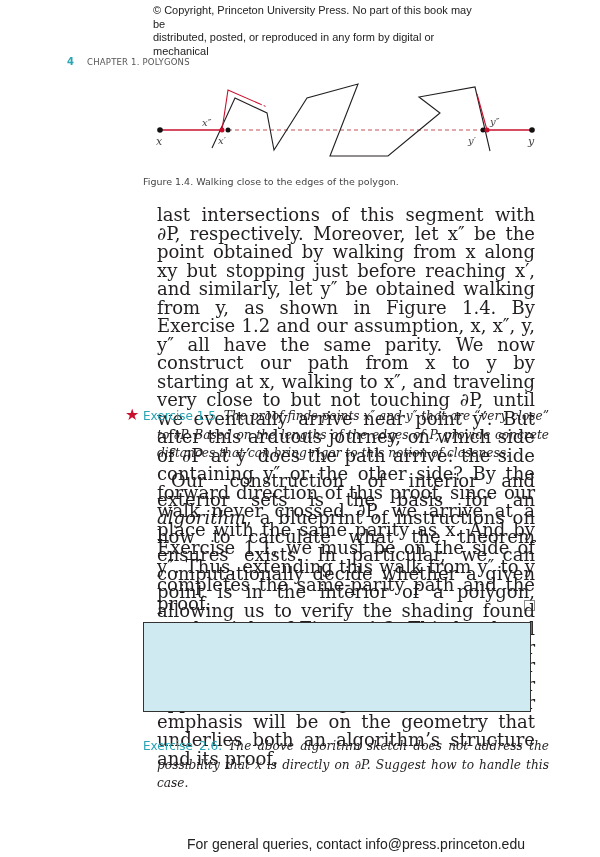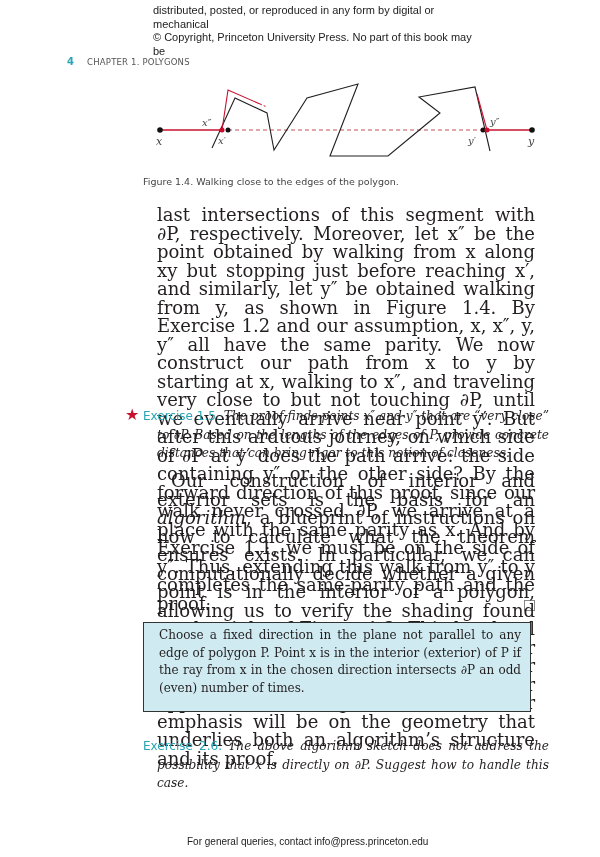--- a/index.html
+++ b/index.html
@@ -43,30 +43,30 @@
   .algo-head {
     margin-top: 10px; display: flex; justify-content: space-between; padding-right: 12px;
     font-family: "DejaVu Sans", sans-serif; font-size: 11.5px; color: #222;
   }
   .algo-body {
     margin-top: 4px; width: 362px;
     font-family: "DejaVu Serif", serif; font-size: 12px; line-height: 17.5px; text-align: justify;
   }
   .footer {
     position: absolute; left: 187px; top: 836px;
-    font-family: "Liberation Sans", sans-serif; font-size: 10px; color: #222;
+    font-family: "Liberation Sans", sans-serif; font-size: 14px; color: #222;
   }
   i, .m { font-style: italic; }
 </style>
 </head>
 <body>
 
 <div class="copyright">
+  <div>© Copyright, Princeton University Press. No part of this book may be</div>
   <div>distributed, posted, or reproduced in any form by digital or mechanical</div>
-  <div>© Copyright, Princeton University Press. No part of this book may be</div>
 </div>
 
 <div class="running-head">
   <span class="page-num">4</span>
   <span>CHAPTER 1.  POLYGONS</span>
 </div>
 
 <div class="figure">
   <svg width="420" height="90" viewBox="0 0 420 90">
 
@@ -107,21 +107,20 @@
 
 <span class="star">★</span>
 <div class="exercise ex15">
   <span class="ex-label">Exercise 1.5.</span>
   <span class="ex-text">The proof finds points x″ and y″ that are “very close” to ∂P. Based on the lengths of the edges of P, provide concrete distances that can bring rigor to this notion of closeness.</span>
 </div>
 
 <div class="body-text p2"><span>Our construction of interior and exterior sets is the basis for an </span><i>algorithm</i><span>, a blueprint of instructions on how to calculate what the theorem ensures exists. In particular, we can computationally decide whether a given point is in the interior of a polygon, allowing us to verify the shading found on the right of Figure 1.2. This low-level task is encountered every time a user clicks inside some region in a computer game, and in numerous other applications. Throughout this book, our emphasis will be on the geometry that underlies both an algorithm’s structure and its proof.</span></div>
 
 <div class="algo-box">
-  <div class="algo-body">Choose a fixed direction in the plane not parallel to any edge of polygon P. Point x is in the interior (exterior) of P if the ray from x in the chosen direction intersects ∂P an odd (even) number of times.</div>
 </div>
 
 <div class="exercise ex16">
   <span class="ex-label">Exercise 2.6.</span>
   <span class="ex-text">The above algorithm sketch does not address the possibility that x is directly on ∂P. Suggest how to handle this case.</span>
 </div>
 
 <div class="footer">For general queries, contact info@press.princeton.edu</div>
 
 </body></html>

